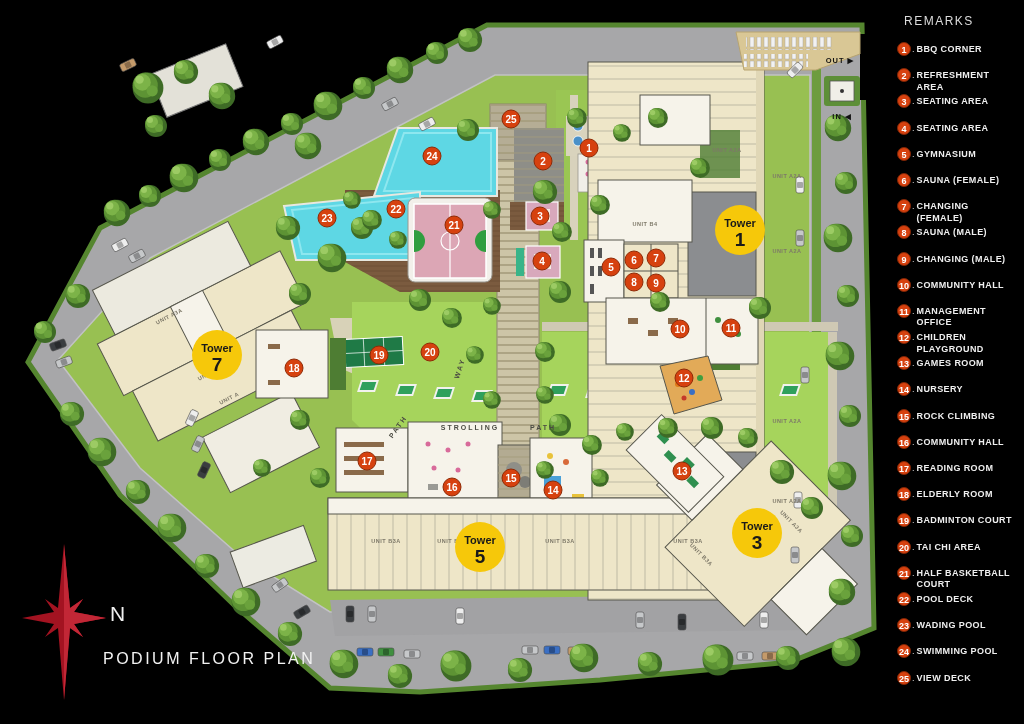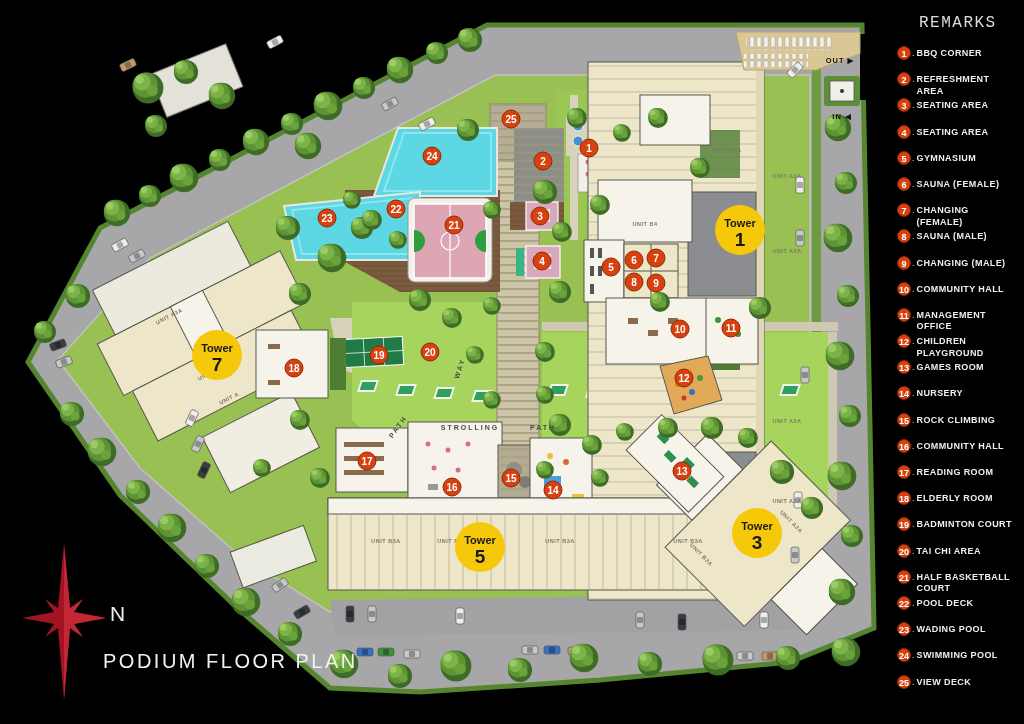--- a/index.html
+++ b/index.html
@@ -1,31 +1,31 @@
 <!DOCTYPE html>
 <html style="--marker: #d6410f;"><head>
 <meta charset="utf-8">
 <style>
   html,body{margin:0;padding:0;background:#000;}
   .stage{position:relative;width:1024px;height:724px;background:#000;overflow:hidden;
          font-family:"Liberation Sans",sans-serif;}
   svg text{font-family:"Liberation Sans",sans-serif;}
   
   .legend{position:absolute;left:897px;top:14px;width:125px;color:#e8e8e8;}
-  .legend-header{font-size:16px;letter-spacing:1.5px;color:#dcdcdc;margin:0 0 14px 22px;
-                 text-transform:uppercase;font-family:Liberation Mono, monospace;}
+  .legend-header{font-size:12px;letter-spacing:1.5px;color:#dcdcdc;margin:0 0 14px 7px;
+                 text-transform:uppercase;}
   .litem{display:flex;align-items:flex-start;height:26.2px;}
   .lnum{flex:0 0 14px;width:14px;height:14px;border-radius:50%;background:var(--marker,#d6410f);
         border:1px solid #7e2505;color:#fff;font-size:9px;font-weight:bold;line-height:14px;
         text-align:center;box-sizing:border-box;}
   .ldot{font-size:9px;padding:2px 2px 0 1px;color:#ddd;}
   .llabel{width:96px;font-size:9px;line-height:11.5px;padding-top:2px;letter-spacing:0.4px;
           text-transform:uppercase;color:#efefef;font-weight:bold;}
   
-  .plan-title{position:absolute;left:103px;top:650px;font-size:20px;letter-spacing:2.5px;
+  .plan-title{position:absolute;left:103px;top:650px;font-size:16px;letter-spacing:2.5px;
               color:#f2f2f2;text-transform:uppercase;font-weight:400;}
   .north-label{position:absolute;left:110px;top:602px;font-size:21px;color:#f0f0f0;}
 </style>
 </head>
 <body>
 
 <div class="stage">
 
 <svg id="map" width="1024" height="724" viewBox="0 0 1024 724">
   <defs>

